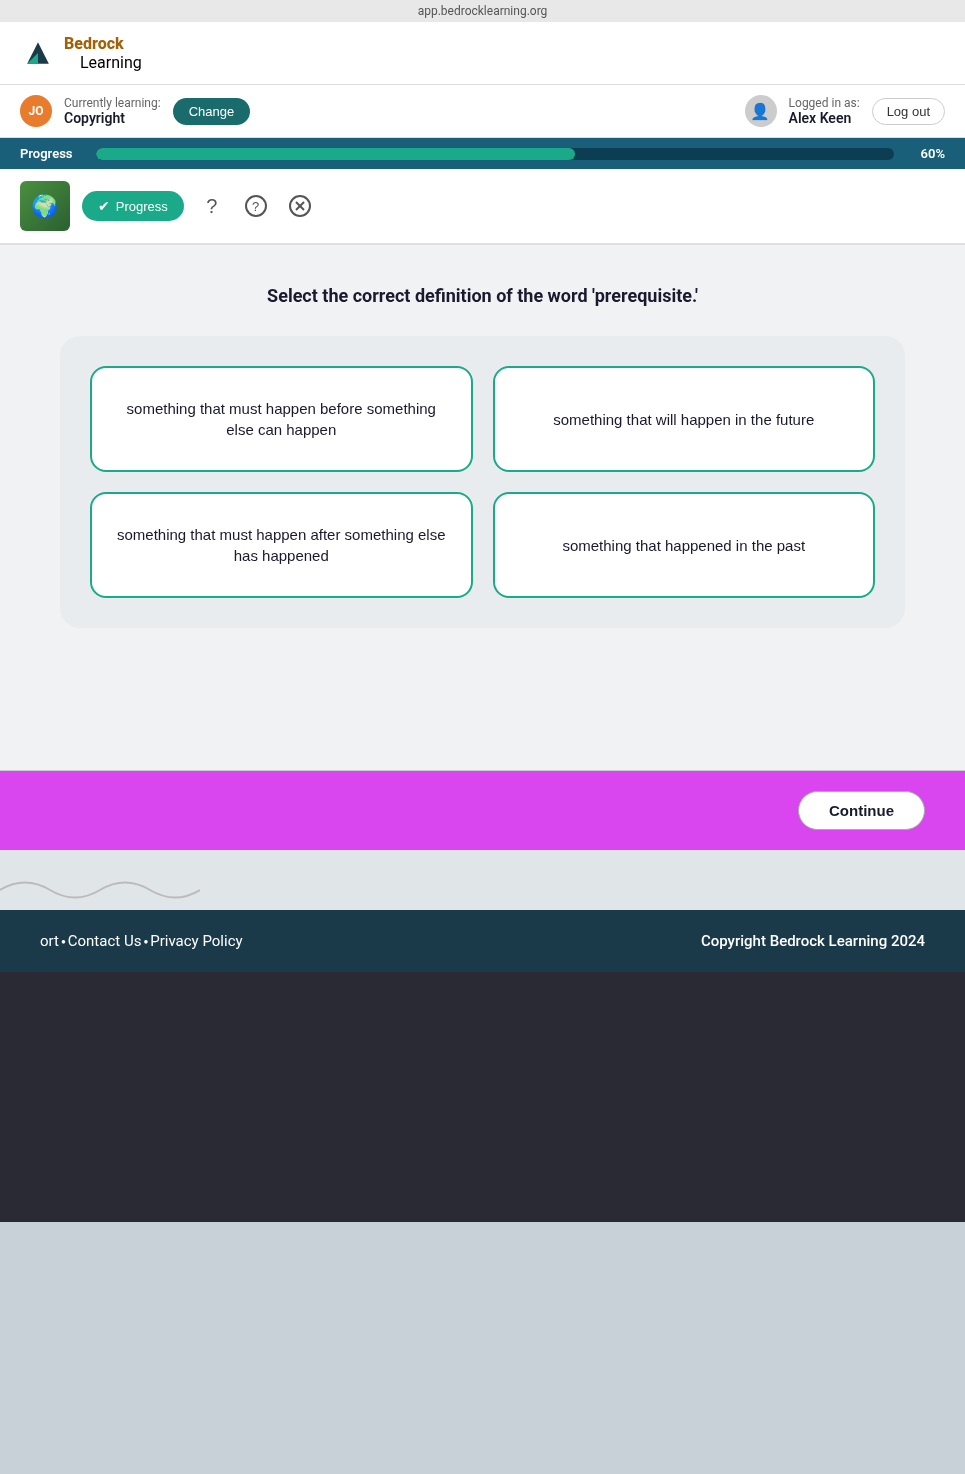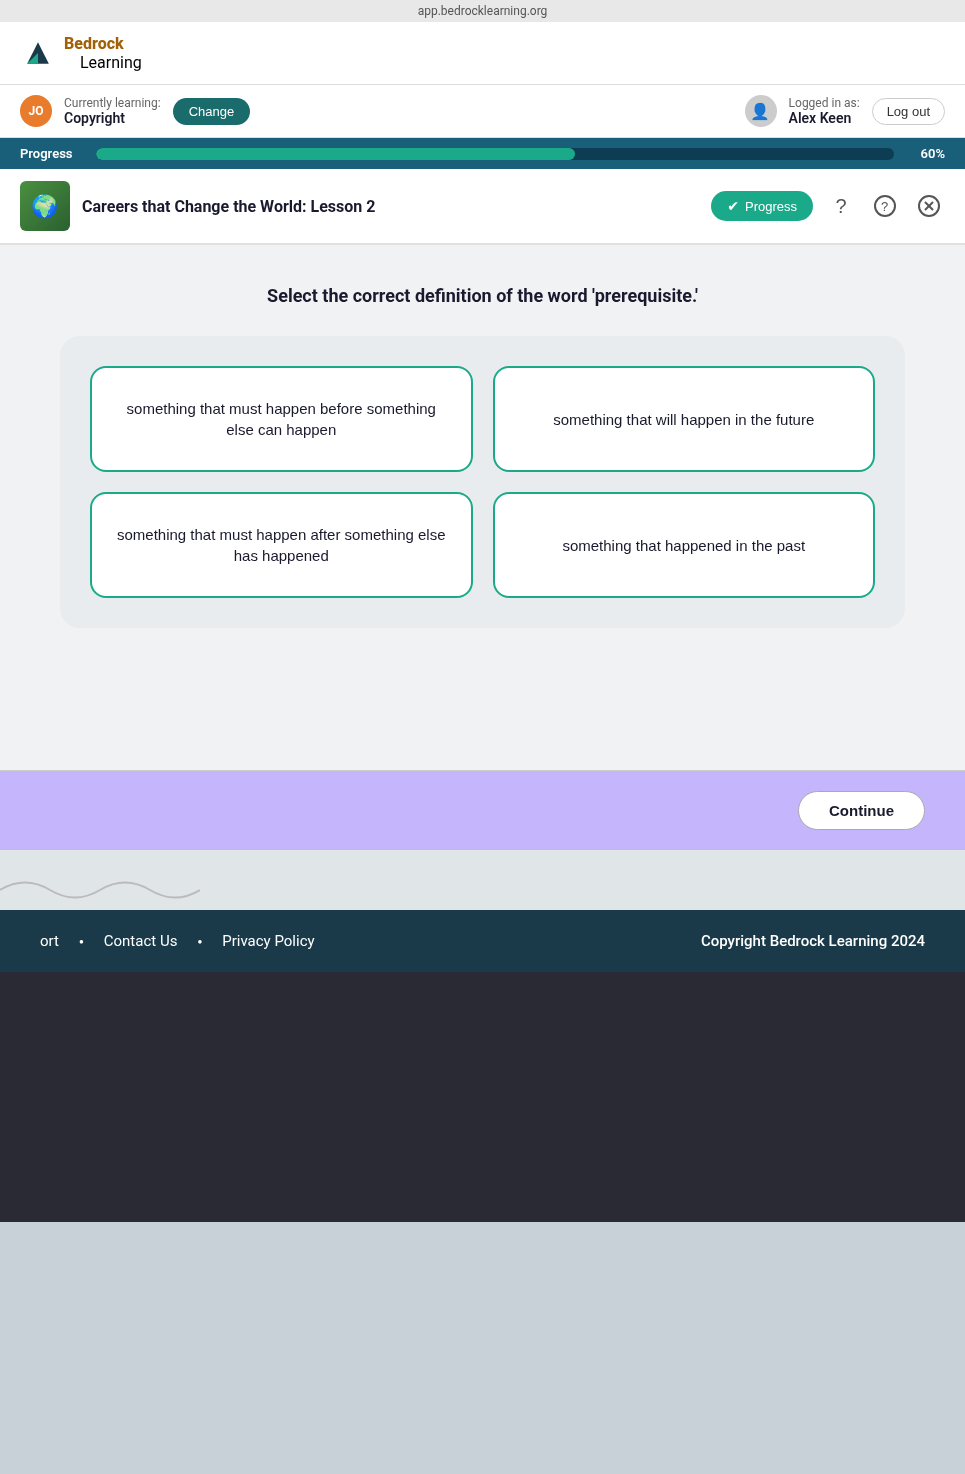--- a/index.html
+++ b/index.html
@@ -256,21 +256,21 @@
       line-height: 1.4;
       min-height: 100px;
       display: flex;
       align-items: center;
       justify-content: center;
       transition: background 0.2s;
     }
 
     
     .action-bar {
-      background: #c4b5fd;
+      background: #d946ef;
       padding: 20px 40px;
       display: flex;
       justify-content: flex-end;
       border-top: 1px solid #ccc;
     }
     .continue-btn {
       background: white;
       color: #1a1a2e;
       border: 1px solid #aaa;
       border-radius: 20px;
@@ -293,21 +293,21 @@
       background: #1a3a4a;
       padding: 22px 40px;
       display: flex;
       align-items: center;
       justify-content: space-between;
       width: 965px;
     }
     .footer-links {
       display: flex;
       align-items: center;
-      gap: 20px;
+      gap: 2px;
       color: white;
       font-size: 15px;
     }
     .footer-link {
       color: white;
       text-decoration: none;
       cursor: pointer;
       font-size: 15px;
     }
     .footer-dot {
@@ -375,21 +375,20 @@
     <div class="progress-track">
       <div class="progress-fill" style="width: 60%"></div>
     </div>
     <span class="progress-percent">60%</span>
   </div>
 
   <div class="lesson-header">
     <div class="lesson-thumb">
       <span>🌍</span>
     </div>
-    <div class="lesson-title">Careers that Change the World: Lesson 2</div>
     <button class="progress-btn">
       <span class="checkmark">✔</span>
       <span>Progress</span>
     </button>
     <div class="lesson-icons">
       <button class="icon-btn" title="Hint">?</button>
       <button class="icon-btn" title="Help">
         <svg width="24" height="24" viewBox="0 0 24 24" fill="none" stroke="#555" stroke-width="2">
           <circle cx="12" cy="12" r="10"></circle>
           <text x="8" y="17" font-size="13" fill="#555" stroke="none">?</text>

